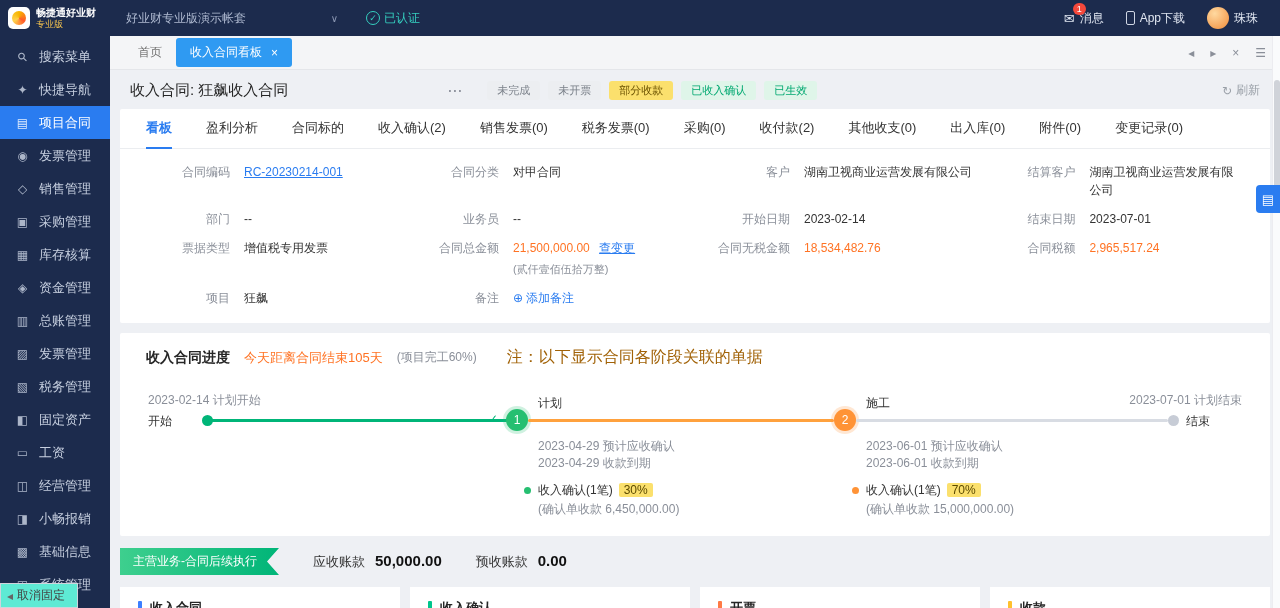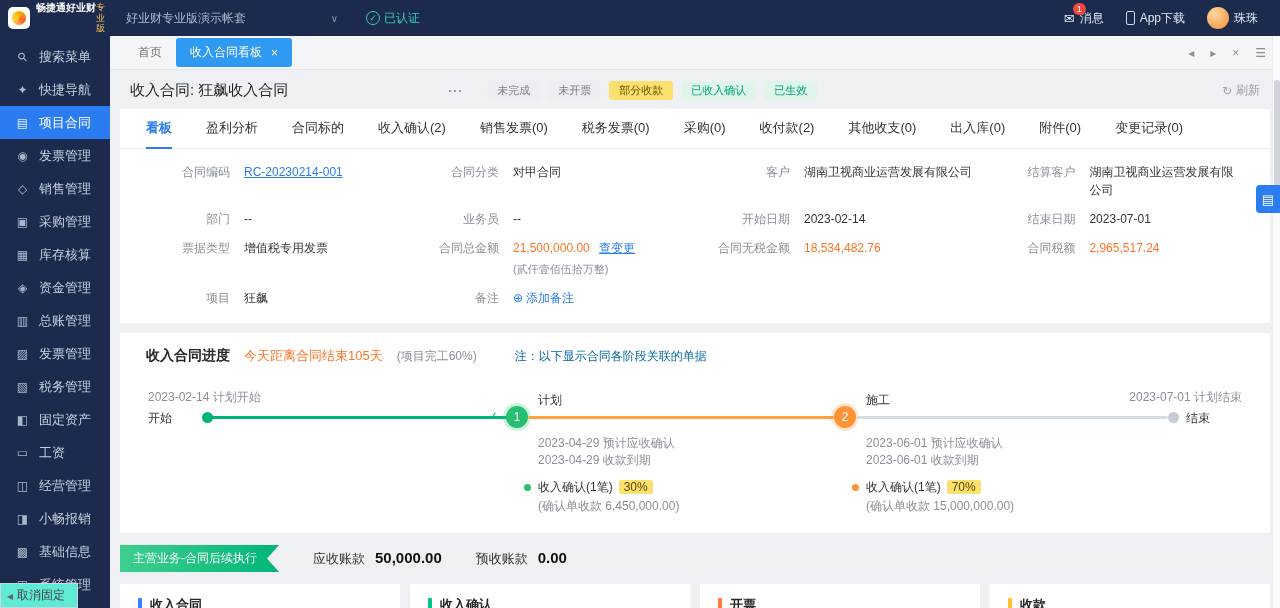--- a/index.html
+++ b/index.html
@@ -5,21 +5,21 @@
   *{margin:0;padding:0;box-sizing:border-box}
   html,body{width:1280px;height:608px;overflow:hidden}
   body{font-family:"Liberation Sans","DejaVu Sans",sans-serif;font-size:12px;color:#333;background:#eef0f4}
   .app{width:1280px;height:608px;display:flex;flex-direction:column;overflow:hidden}
 
   
   .topbar{height:36px;flex:0 0 36px;background:#1c2b4d;display:flex;align-items:center;color:#cfd6e4}
   .logo{width:110px;flex:0 0 110px;display:flex;align-items:center;gap:6px;padding-left:8px;cursor:pointer}
   .logo-mark{width:22px;height:22px;background:#fff;border-radius:5px;position:relative;flex-shrink:0}
   .logo-mark::after{content:"";position:absolute;inset:4px;border-radius:50%;background:conic-gradient(#f7b500,#ff5a2a,#ffd24d,#f7b500)}
-  .logo-text{display:flex;flex-direction:row;line-height:1.15}
+  .logo-text{display:flex;flex-direction:column;line-height:1.15}
   .logo-title{font-size:10px;color:#fff;font-weight:bold;white-space:nowrap}
   .logo-sub{font-size:9px;color:#f2c14e}
   .account{display:flex;align-items:center;margin-left:16px;width:212px;justify-content:space-between;font-size:12px;color:#aeb9d0;cursor:pointer}
   .caret::before{content:"∨";font-size:10px;color:#8b97b3}
   .cert{color:#35d0c0;font-size:12px;margin-left:28px;display:flex;align-items:center;gap:4px}
   .cert-ic{width:14px;height:14px;border:1px solid #35d0c0;border-radius:50%;display:inline-flex;align-items:center;justify-content:center;font-size:9px}
   .cert-ic::before{content:"✓"}
   .topbar-spacer{flex:1}
   .top-item{display:flex;align-items:center;gap:5px;margin-right:22px;font-size:12px;color:#dfe5f0;cursor:pointer}
   .msg-ic{position:relative;font-size:13px}
@@ -78,21 +78,21 @@
   .orange{color:#ff7324}
   .cn-amount{color:#8a8f99;font-size:11px;margin-top:3px}
   .add-ic::before{content:"⊕";margin-right:3px}
 
   
   .progress-panel{margin-top:10px;padding:14px 26px 12px}
   .progress-head{display:flex;align-items:center;gap:14px}
   .p-title{font-size:14px;font-weight:bold;color:#262626}
   .p-countdown{color:#ff7324;font-size:13px}
   .p-completion{color:#8a8f99;font-size:12px}
-  .p-note{color:#0369a1;font-size:12px;margin-left:24px}
+  .p-note{color:#a16207;font-size:16px;margin-left:16px}
   .timeline{position:relative;height:132px;margin-top:24px;font-size:12px}
   .timeline .abs{position:absolute;white-space:nowrap}
   .tl-gray{color:#8a8f99}
   .tl-dark{color:#333}
   .tl-seg{position:absolute;top:27px;height:3px;border-radius:2px}
   .seg1{left:62px;width:308px;background:#00b578}
   .seg2{left:382px;width:306px;background:#ffa13d}
   .seg3{left:710px;width:312px;background:#d8dce3}
   .tl-dot{position:absolute;width:11px;height:11px;border-radius:50%;top:23px}
   .dot-start{left:56px;background:#00b578}

